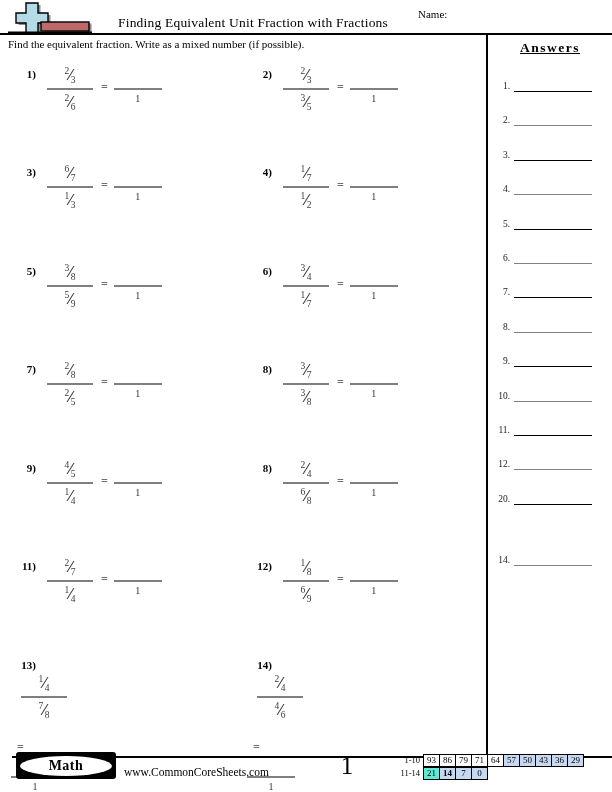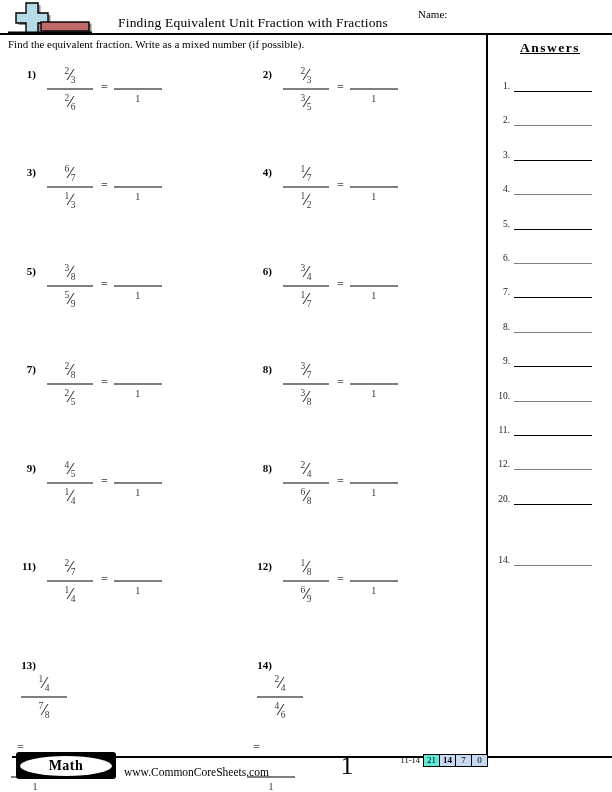--- a/index.html
+++ b/index.html
@@ -446,19 +446,32 @@
 <div class="footer-rule"></div>
 <div class="math-badge">
   <div class="inner">
     <span>Math</span>
   </div>
 </div>
 <div class="website">www.CommonCoreSheets.com</div>
 <div class="page-number">1</div>
 <div class="score-table" id="score-table">
     <div class="score-row">
+      <span class="slabel">1-10</span>
+      <span class="cell">93</span>
+      <span class="cell">86</span>
+      <span class="cell">79</span>
+      <span class="cell">71</span>
+      <span class="cell">64</span>
+      <span class="cell" style="background: rgb(198, 217, 241);">57</span>
+      <span class="cell" style="background: rgb(198, 217, 241);">50</span>
+      <span class="cell" style="background: rgb(198, 217, 241);">43</span>
+      <span class="cell" style="background: rgb(198, 217, 241);">36</span>
+      <span class="cell" style="background: rgb(198, 217, 241);">29</span>
+    </div>
+    <div class="score-row">
       <span class="slabel">11-14</span>
       <span class="cell" style="background: #5eead4;">21</span>
       <span class="cell" style="background: rgb(198, 217, 241); font-weight: bold;">14</span>
       <span class="cell" style="background: rgb(198, 217, 241);">7</span>
       <span class="cell" style="background: rgb(198, 217, 241);">0</span>
     </div>
   </div>
 
 </body></html>

